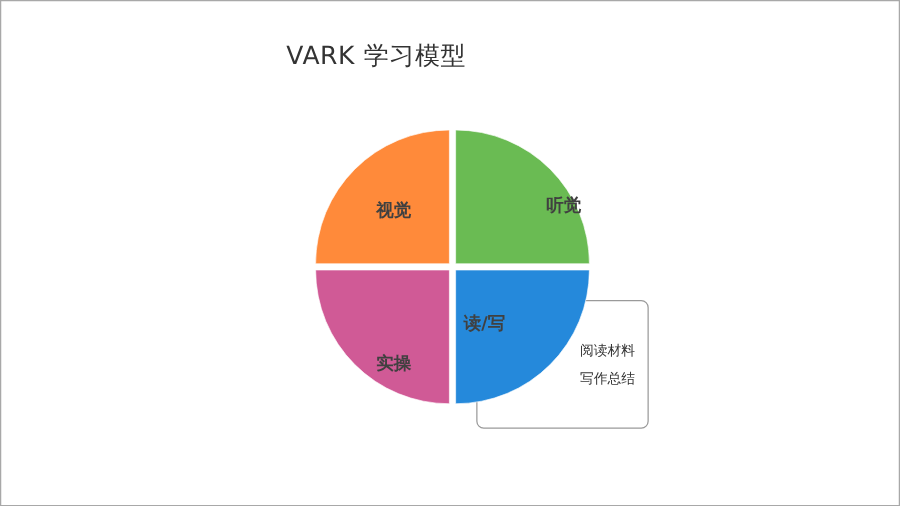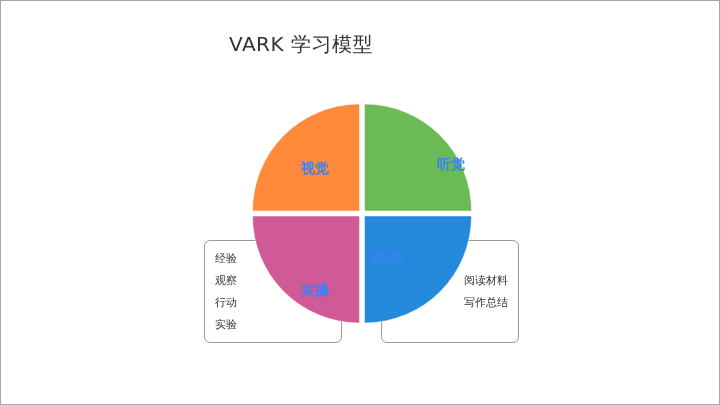--- a/index.html
+++ b/index.html
@@ -18,38 +18,32 @@
       font-family: "DejaVu Sans", sans-serif;
     }
     .box {
       position: absolute; box-sizing: border-box;
       border: 1px solid #9a9a9a; border-radius: 6px; background: #fff;
     }
     .box .item {
       position: absolute; font-size: 11px; color: #333; line-height: 14px; white-space: nowrap;
     }
     .quad-label {
-      position: absolute; color: #3b82f6; font-size: 14px; font-weight: bold; white-space: nowrap;
+      position: absolute; color: #404040; font-size: 14px; font-weight: bold; white-space: nowrap;
     }
   </style>
 </head>
 <body>
 
 <div class="slide">
 
   <div class="title">VARK 学习模型</div>
 
 
 
-  <div class="box" style="left:203px; top:239px; width:138px; height:103px;">
-    <span class="item" style="left:10px; top:11px;">经验</span>
-    <span class="item" style="left:10px; top:33px;">观察</span>
-    <span class="item" style="left:10px; top:55px;">行动</span>
-    <span class="item" style="left:10px; top:77px;">实验</span>
-  </div>
 
   <div class="box" style="left:380px; top:239px; width:138px; height:103px;">
     <span class="item" style="right:10px; top:33px;">阅读材料</span>
     <span class="item" style="right:10px; top:55px;">写作总结</span>
   </div>
 
   <svg style="position:absolute; left:0; top:0;" width="720" height="405" viewBox="0 0 720 405">
     <path d="M358.5 210 L358.5 103 A107 107 0 0 0 251.5 210 Z" fill="#FF8A3A" stroke="#fff" stroke-width="0.5"></path>
     <path d="M363.5 210 L363.5 103 A107 107 0 0 1 470.5 210 Z" fill="#6ABB53" stroke="#fff" stroke-width="0.5"></path>
     <path d="M358.5 215 L358.5 322 A107 107 0 0 1 251.5 215 Z" fill="#D05A96" stroke="#fff" stroke-width="0.5"></path>

